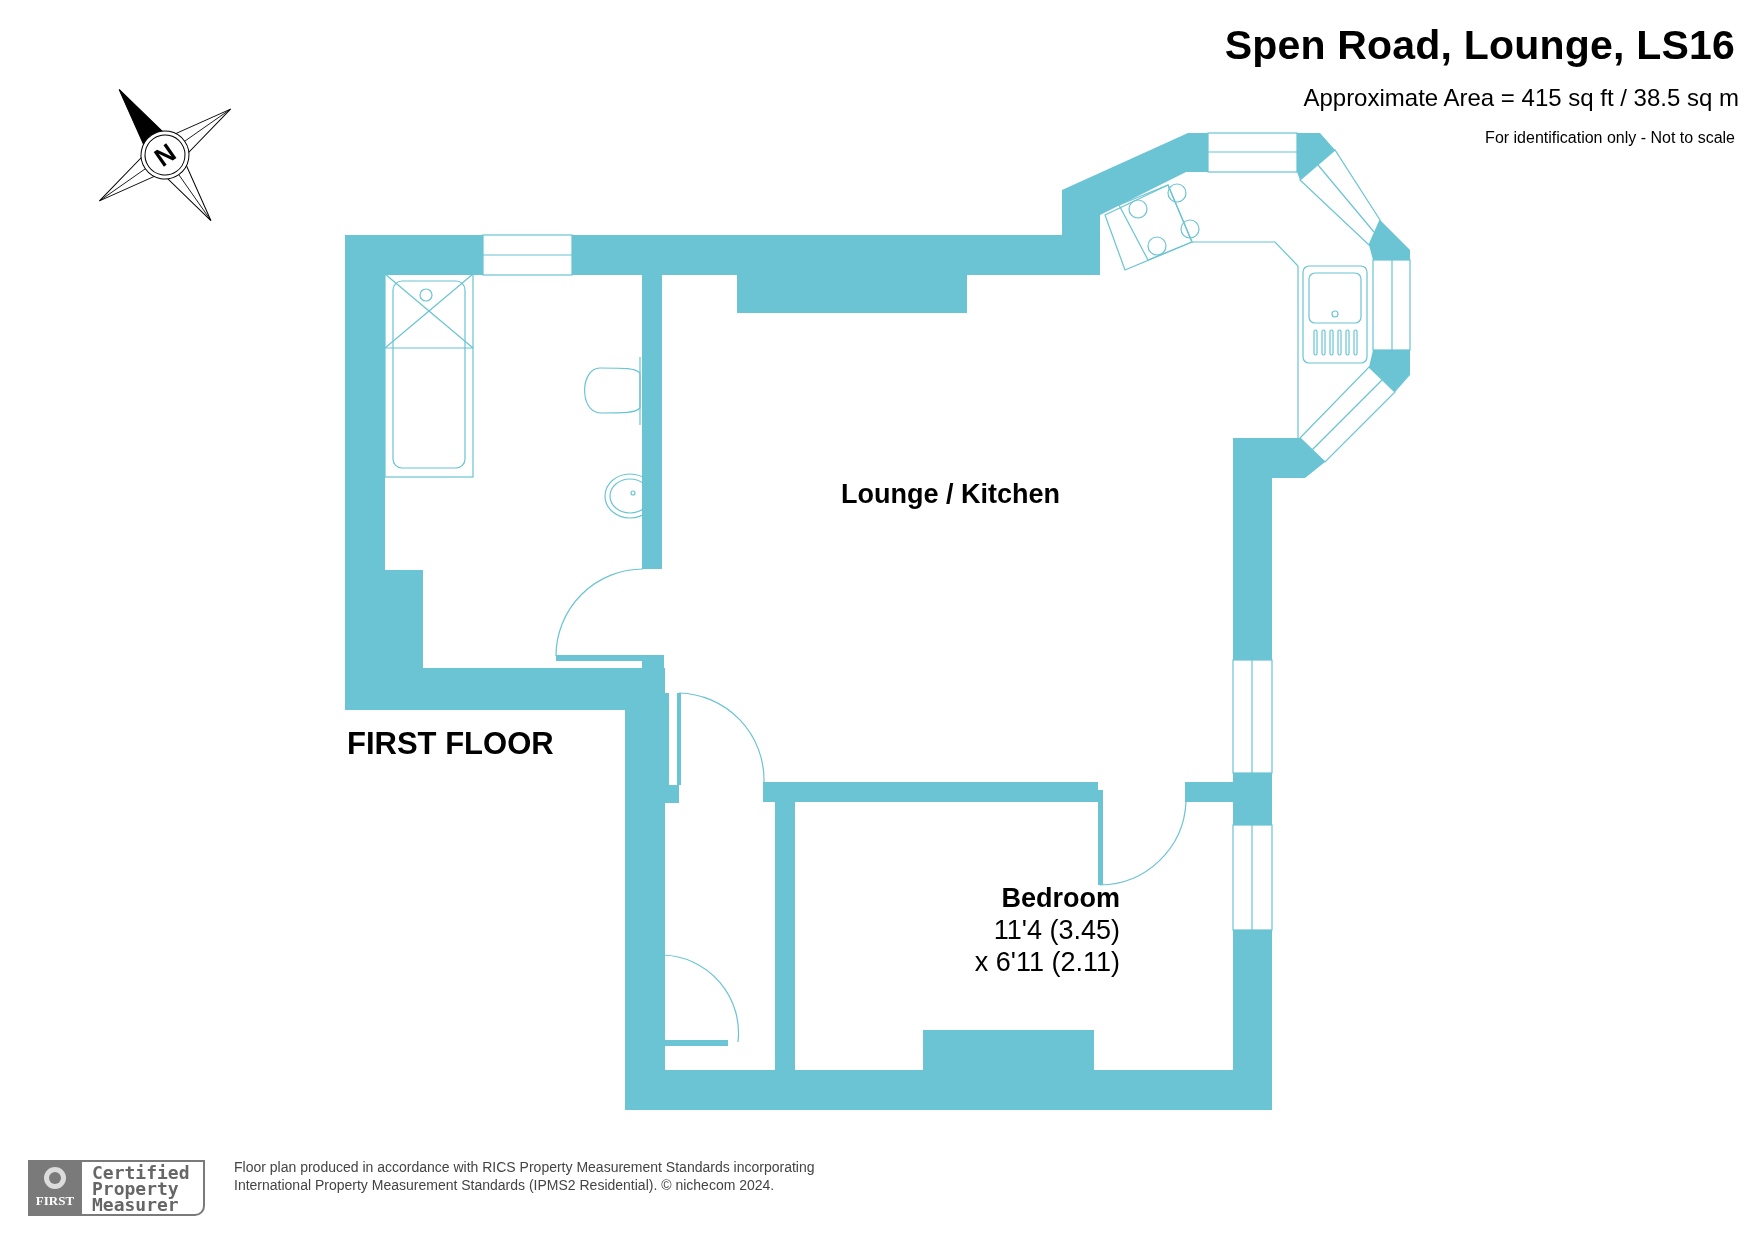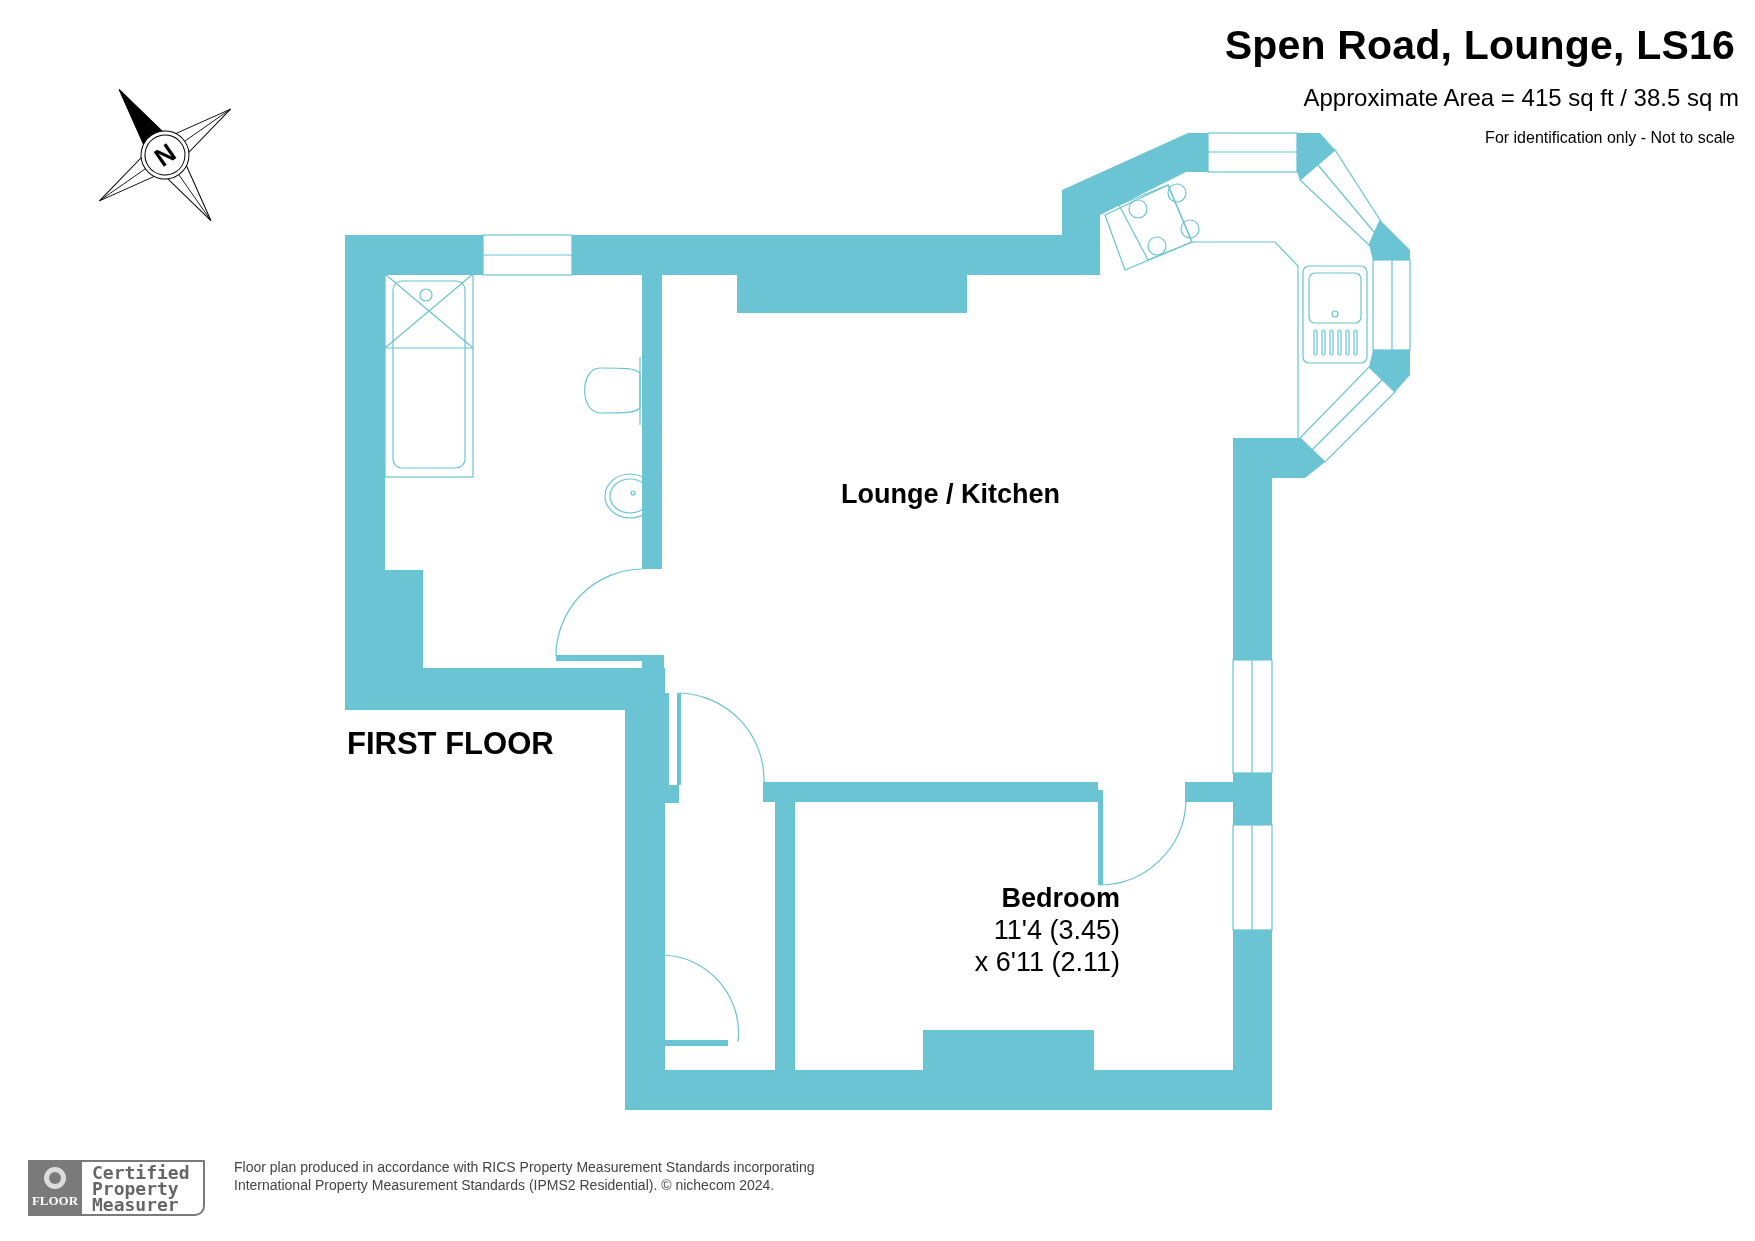--- a/index.html
+++ b/index.html
@@ -183,21 +183,21 @@
   <div class="name">Bedroom</div>
   <div>11'4 (3.45)</div>
   <div>x 6'11 (2.11)</div>
 </div>
 
 <div class="floor-label">FIRST FLOOR</div>
 
 <div class="footer-badge">
   <div class="rics-box">
     <div class="rics-lion"></div>
-    <span>FLOOR</span>
+    <span>FIRST</span>
   </div>
   <div class="cert-box">
     <div>Certified</div>
     <div>Property</div>
     <div>Measurer</div>
   </div>
 </div>
 <div class="footer-text">
   <div>Floor plan produced in accordance with RICS Property Measurement Standards incorporating</div>
   <div>International Property Measurement Standards (IPMS2 Residential).   © nichecom 2024.</div>

